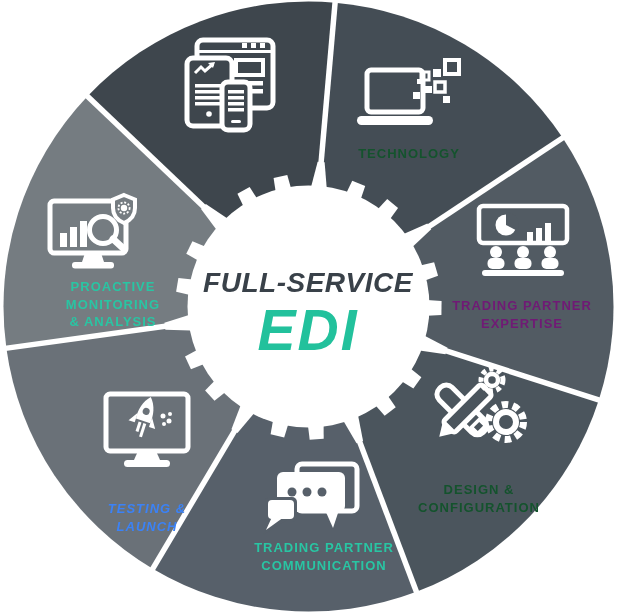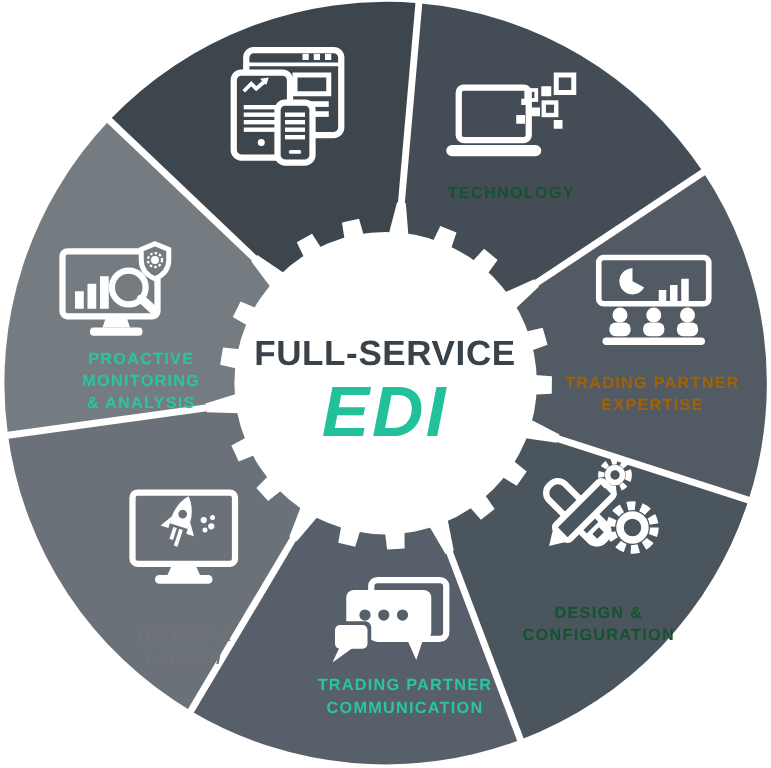--- a/index.html
+++ b/index.html
@@ -205,22 +205,22 @@
       <rect x="-6" y="-2" width="28" height="48" rx="6" fill="currentColor" stroke="#fff" stroke-width="5"></rect>
       <rect x="0" y="6" width="16" height="3.5" fill="#fff"></rect>
       <rect x="0" y="12" width="16" height="3.5" fill="#fff"></rect>
       <rect x="0" y="18" width="16" height="3.5" fill="#fff"></rect>
       <rect x="0" y="24" width="16" height="3.5" fill="#fff"></rect>
       <rect x="3" y="36" width="10" height="3" rx="1.5" fill="#fff"></rect>
     </g>
   </svg>
 
   <div class="seg-label" style="left: 409px; top: 145px; width: 140px; color: #14532d;">TECHNOLOGY</div>
-  <div class="seg-label" style="left: 522px; top: 297px; width: 165px; color: #a16207;">TRADING PARTNER EXPERTISE</div>
+  <div class="seg-label" style="left: 522px; top: 297px; width: 165px; color: #701a75;">TRADING PARTNER EXPERTISE</div>
   <div class="seg-label" style="left: 479px; top: 453px; width: 160px; color: #14532d; margin-top: 28px;">DESIGN &amp; CONFIGURATION</div>
   <div class="seg-label" style="left: 324px; top: 539px; width: 190px; color: rgb(41, 197, 163);">TRADING PARTNER COMMUNICATION</div>
-  <div class="seg-label" style="left: 147px; top: 500px; width: 100px; color: #737373; font-style: italic;">TESTING &amp; LAUNCH</div>
+  <div class="seg-label" style="left: 147px; top: 500px; width: 100px; color: #3b82f6; font-style: italic;">TESTING &amp; LAUNCH</div>
   <div class="seg-label" style="left: 93px; top: 278px; width: 104px; color: rgb(41, 197, 163); margin-left: 20px;">PROACTIVE MONITORING &amp; ANALYSIS</div>
 
-  <div class="center-line1" style="left: 308px; top: 269px; color: rgb(57, 65, 73);">FULL-SERVICE</div>
+  <div class="center-line1" style="left: 308px; top: 269px; color: rgb(57, 65, 73); font-style: italic;">FULL-SERVICE</div>
   <div class="center-line2" style="left: 308px; top: 302px; color: rgb(34, 193, 156);">EDI</div>
 
 </div>
 
 </body></html>

